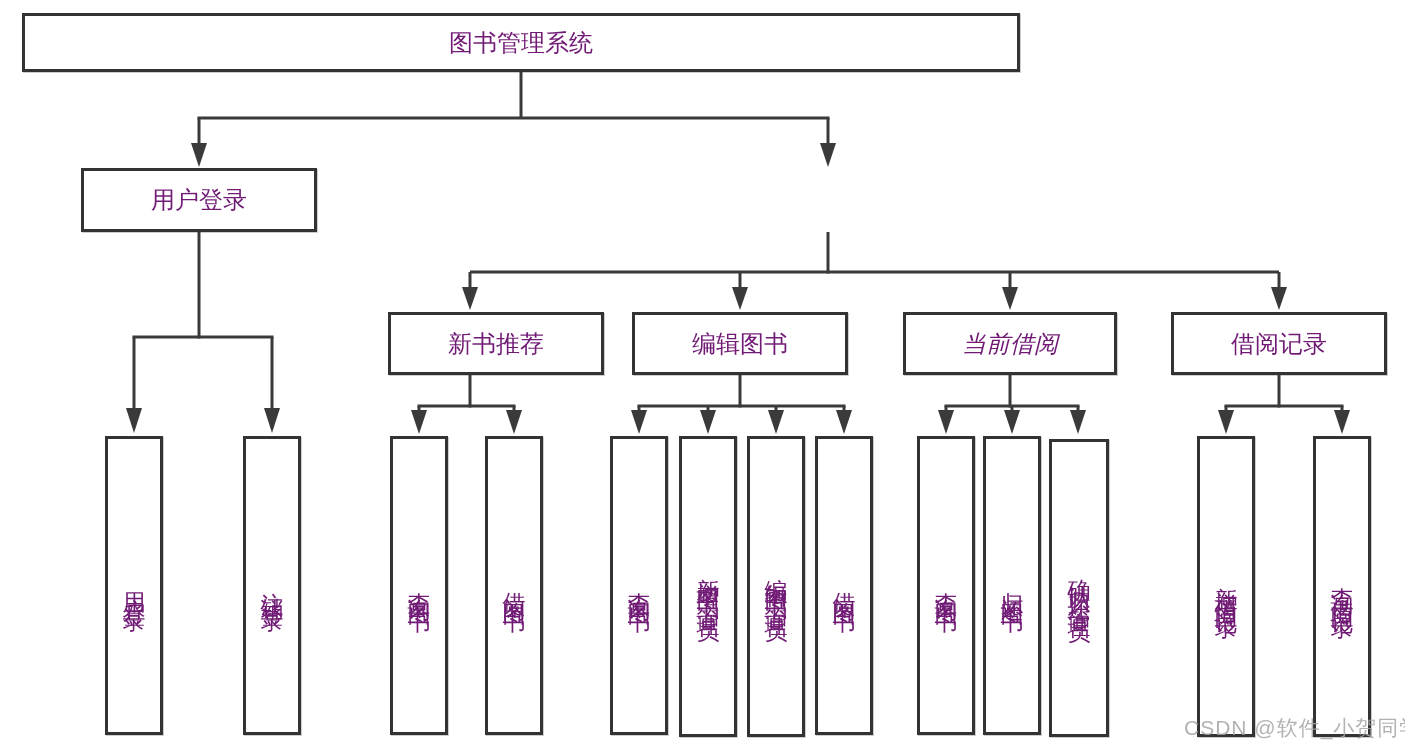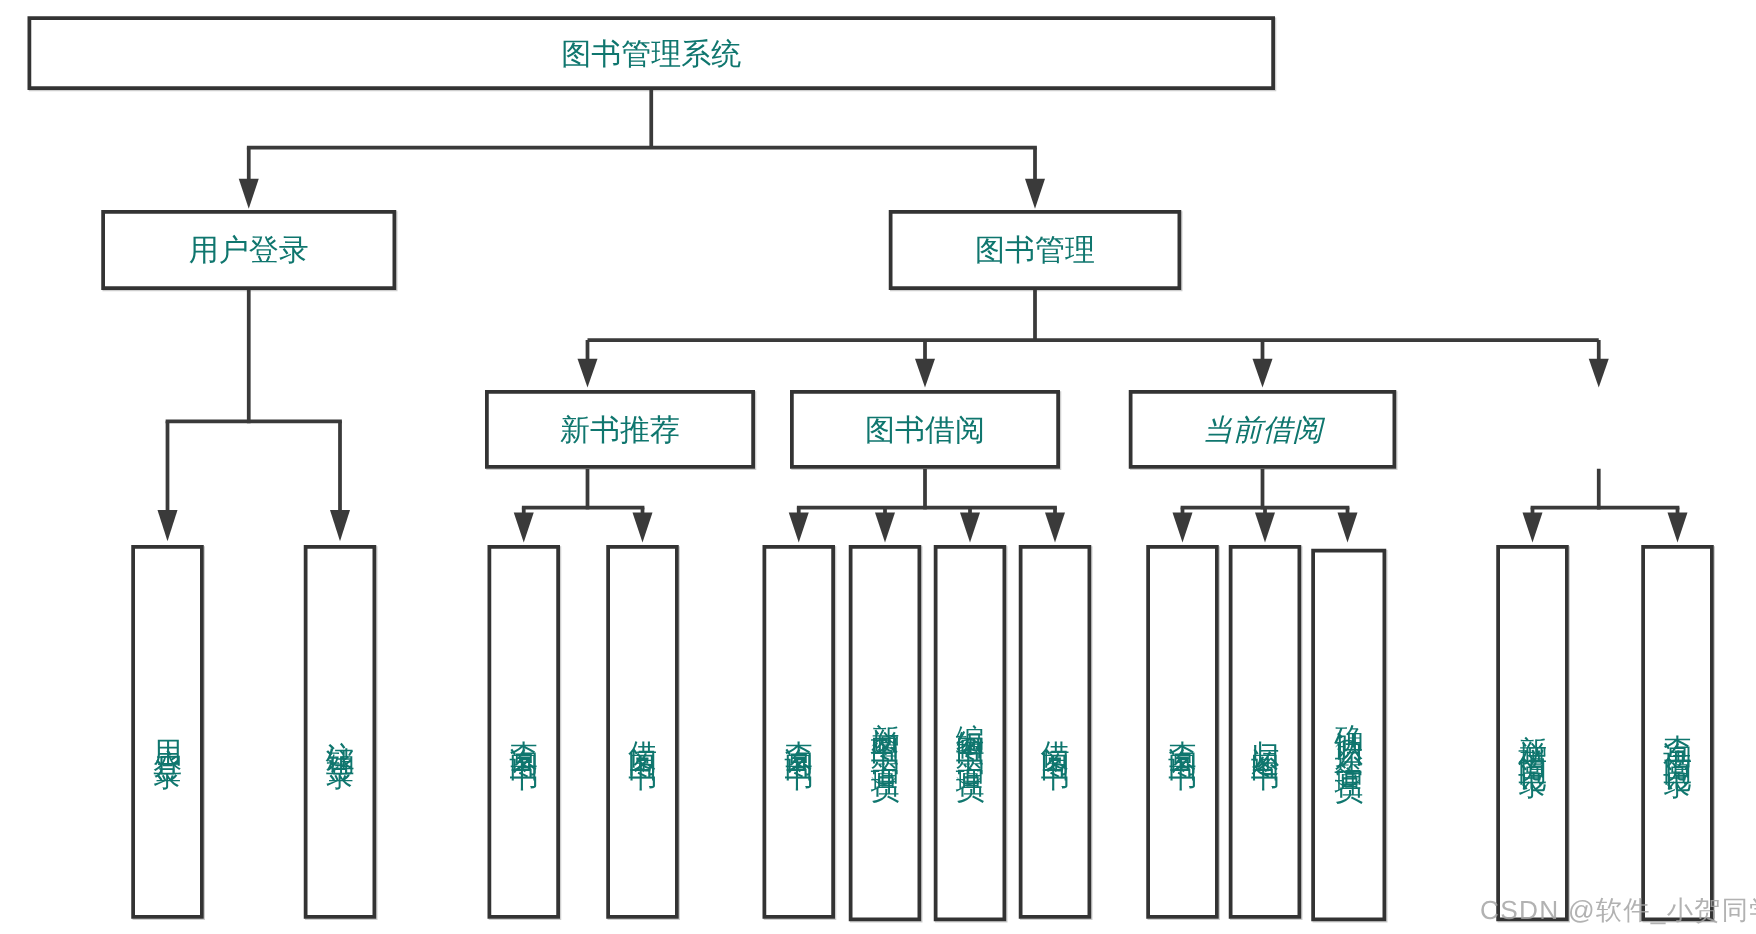--- a/index.html
+++ b/index.html
@@ -6,21 +6,21 @@
   .stage {
     position:relative; width:1405px; height:747px;
     background:#ffffff; overflow:hidden;
     font-family:"Liberation Sans", sans-serif;
   }
   .connector-layer { position:absolute; left:0; top:0; z-index:1; }
   .node {
     position:absolute; box-sizing:border-box;
     border:3px solid #333333; background:#ffffff;
     display:flex; align-items:center; justify-content:center;
-    font-size:24px; color:#0f766e; z-index:2;
+    font-size:24px; color:#701a75; z-index:2;
     box-shadow:1px 1px 0 rgba(60,60,60,0.25);
     white-space:nowrap;
   }
   .leaf {
     writing-mode:vertical-rl; text-orientation:mixed;
     font-size:23px; letter-spacing:6px; line-height:1;
   }
   .watermark {
     position:absolute; left:1184px; top:714px; z-index:5;
     font-size:21px; letter-spacing:1px;
@@ -97,25 +97,25 @@
       <path d="M1226 406 V414" fill="none"></path>
       <polygon points="1218,410 1234,410 1226,434" stroke="none"></polygon>
       <path d="M1342 406 V414" fill="none"></path>
       <polygon points="1334,410 1350,410 1342,434" stroke="none"></polygon>
     </g>
   </svg>
 
   <div class="node" style="left:22px; top:13px; width:998px; height:59px;">图书管理系统</div>
 
   <div class="node" style="left:81px; top:168px; width:236px; height:64px;">用户登录</div>
-  <div class="node" style="left:711px; top:168px; width:234px; height:64px;">图书管理</div>
 
   <div class="node" style="left:362px; top:312px; width:216px; height:63px;margin-left:26px;">新书推荐</div>
-  <div class="node" style="left:632px; top:312px; width:216px; height:63px;">图书借阅</div>
+  <div class="node" style="left:632px; top:312px; width:216px; height:63px;">编辑图书</div>
   <div class="node" style="left:903px; top:312px; width:214px; height:63px;font-style:italic;">当前借阅</div>
+  <div class="node" style="left:1171px; top:312px; width:216px; height:63px;">借阅记录</div>
 
   <div class="node leaf" style="left:105px; top:436px; width:58px; height:299px;">用户登录</div>
   <div class="node leaf" style="left:243px; top:436px; width:58px; height:299px;">注销登录</div>
 
   <div class="node leaf" style="left:390px; top:436px; width:58px; height:299px;">查询图书</div>
   <div class="node leaf" style="left:485px; top:436px; width:58px; height:299px;">借阅图书</div>
 
   <div class="node leaf" style="left:610px; top:436px; width:58px; height:299px;">查询图书</div>
   <div class="node leaf" style="left:679px; top:436px; width:58px; height:301px;">新增图书（管理员）</div>
   <div class="node leaf" style="left:747px; top:436px; width:58px; height:301px;">编辑图书（管理员）</div>

